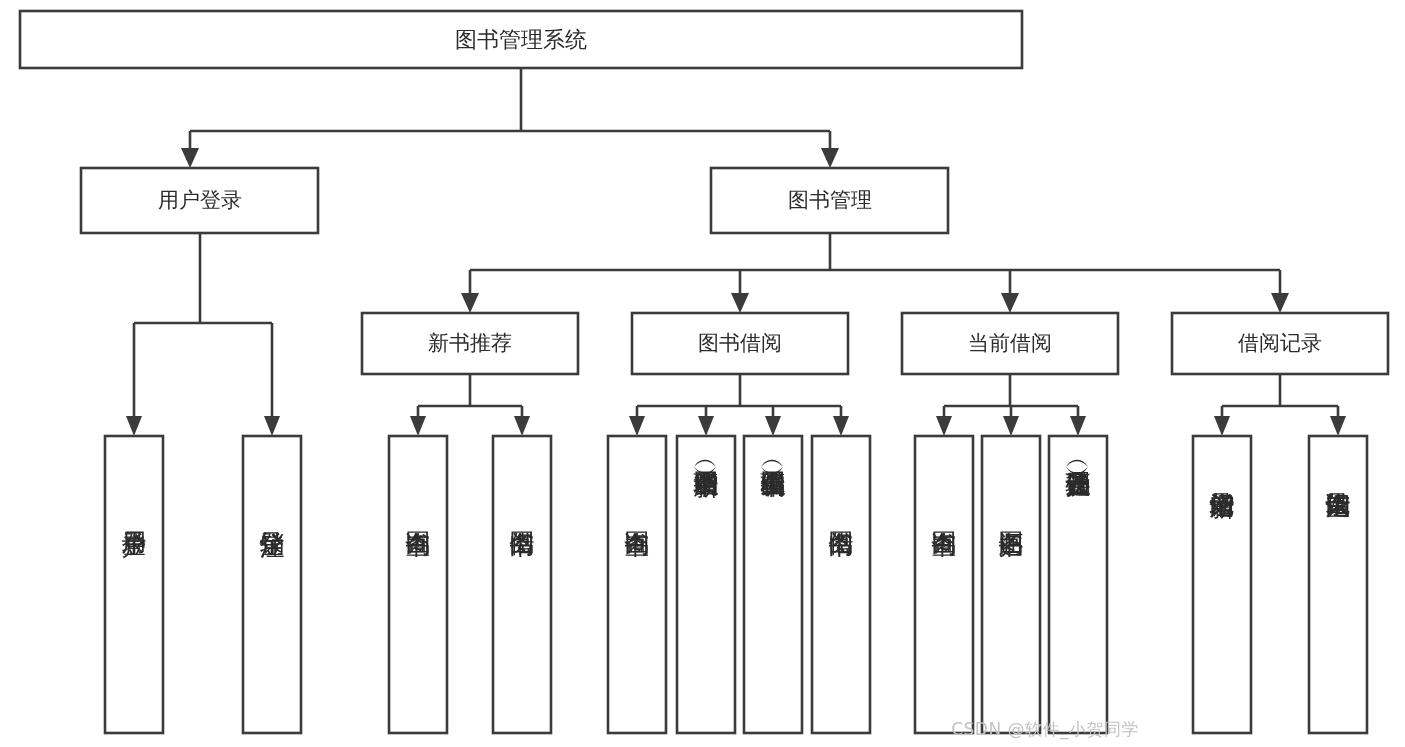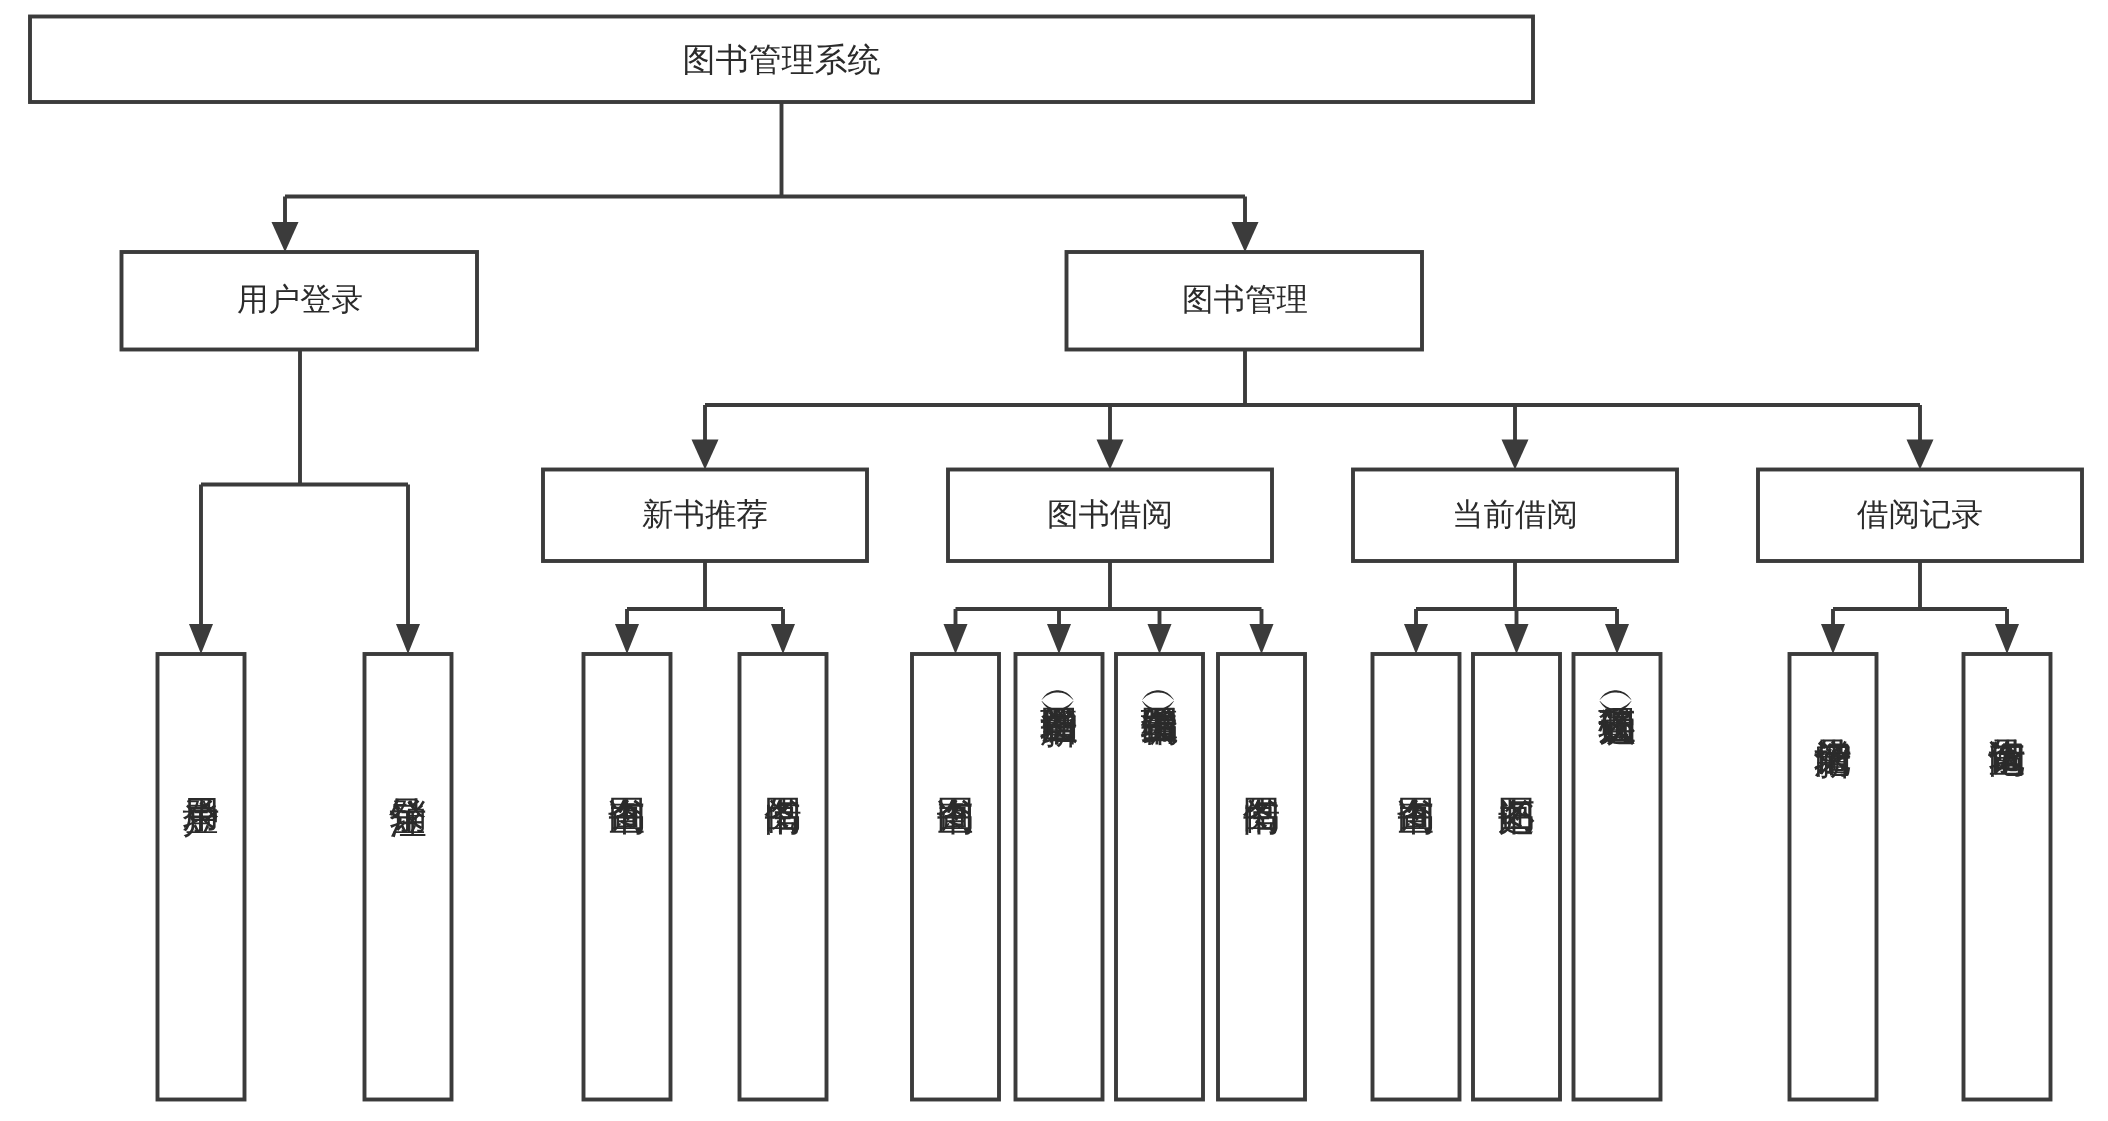--- a/index.html
+++ b/index.html
@@ -220,13 +220,14 @@
       <rect class="node-box" x="1193" y="436" width="58" height="297"></rect>
       <text class="leaf-label" x="1222" y="473" writing-mode="tb" glyph-orientation-vertical="0">新增借阅记录</text>
     </g>
     <g>
       <rect class="node-box" x="1309" y="436" width="58" height="297"></rect>
       <text class="leaf-label" x="1338" y="473" writing-mode="tb" glyph-orientation-vertical="0">查询借阅记录</text>
     </g>
 
   </svg>
 
+  <div class="watermark">CSDN @软件_小贺同学</div>
 </div>
 
 </body></html>

